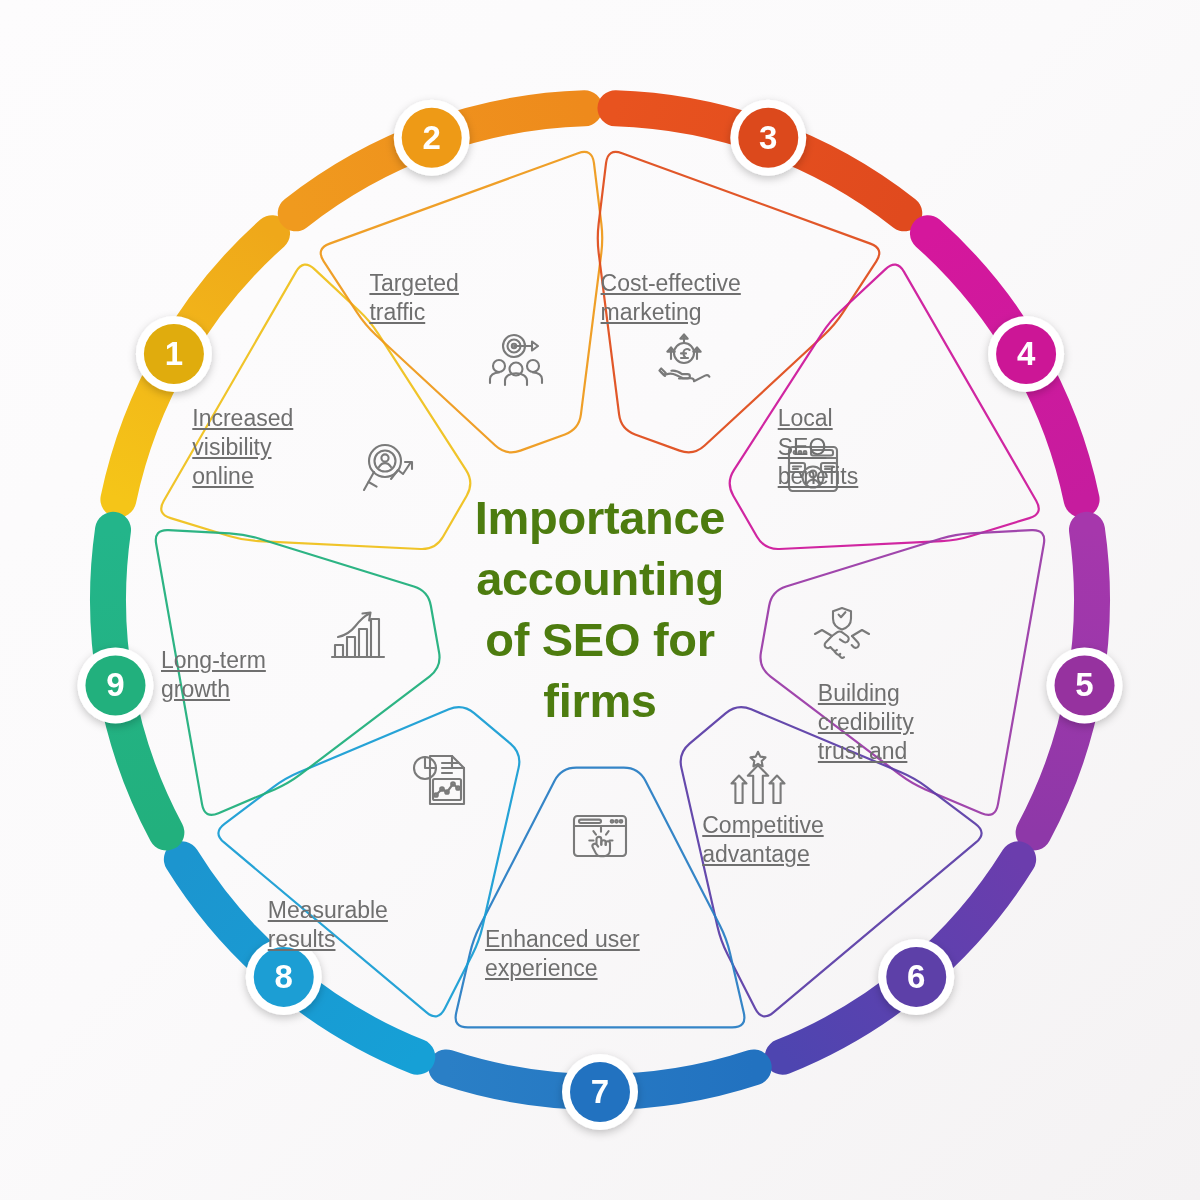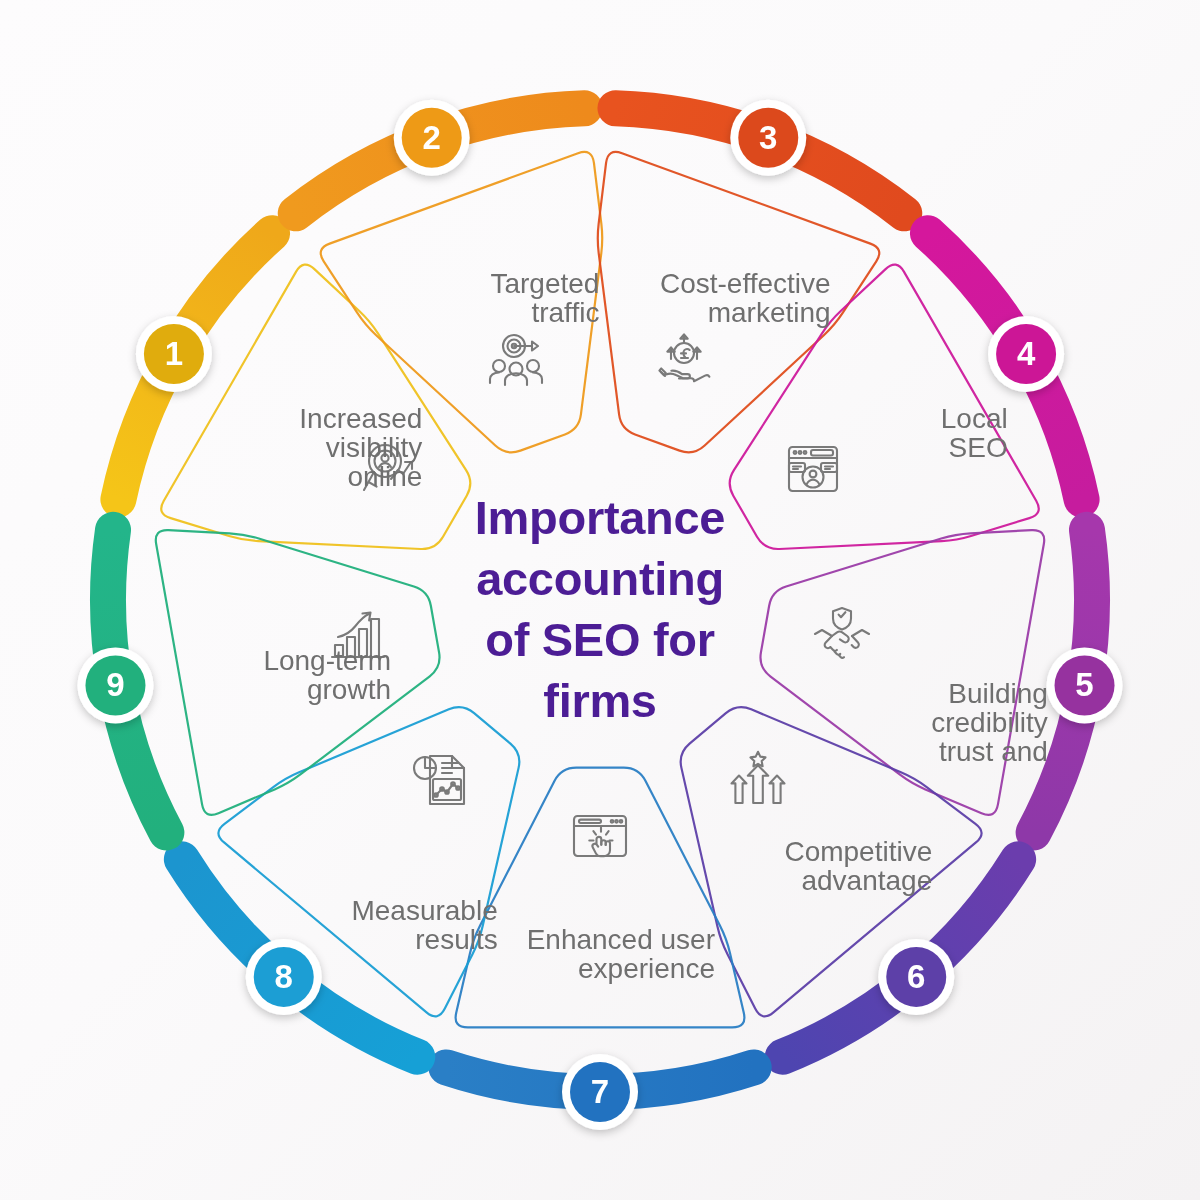--- a/index.html
+++ b/index.html
@@ -10,27 +10,28 @@
     font-family:"Liberation Sans","DejaVu Sans",sans-serif;
     overflow:hidden;
   }
   #stage{position:relative;width:1200px;height:1200px;}
   #wheel{position:absolute;left:0;top:0;width:1200px;height:1200px;}
 
   .center-title{
     position:absolute;left:400px;top:487px;width:400px;
     text-align:center;
     font-size:47px;line-height:61px;font-weight:bold;
-    color:#4c1d95;letter-spacing:-0.3px;
+    color:#4d7c0f;letter-spacing:-0.3px;
   }
   .seg-label{
-    position:absolute;text-align:right;
-    font-size:28px;line-height:29px;color:#6f6f6f;
+    position:absolute;text-align:left;
+    font-size:23px;line-height:29px;color:#6f6f6f;
     width:230px;margin-left:-115px;
     font-weight:normal;
+    text-decoration:underline;
   }
   .seg-icon{
     position:absolute;width:64px;height:64px;margin-left:-32px;margin-top:-32px;
     color:#7a7a7a;
   }
   .seg-icon svg{width:100%;height:100%;display:block;}
   .badge-num{
     position:absolute;width:70px;height:70px;margin-left:-35px;margin-top:-35px;
     display:flex;align-items:center;justify-content:center;
     color:#ffffff;font-size:33px;font-weight:bold;
@@ -228,20 +229,21 @@
           <rect x="40" y="26" width="16" height="9" rx="2"></rect>
           <path d="M44 29.5h8M44 32h5"></path>
           <circle cx="32" cy="40" r="10.5"></circle>
           <circle cx="32" cy="37" r="3.4"></circle>
           <path d="M25.8 47c1.4-2.8 3.8-4.2 6.2-4.2s4.8 1.4 6.2 4.2"></path>
         </svg>
       </div>
       <div class="seg-label" style="left: 892.717px; top: 403.5px;">
         <div>Local</div>
         <div>SEO</div>
+        <div>benefits</div>
       </div>
       <div class="badge-num" style="left: 1084.53px; top: 685.435px;">5</div>
       <div class="seg-icon" style="left: 842.263px; top: 634.717px;">
         <svg viewBox="0 0 64 64" fill="none" stroke="currentColor" stroke-width="2.1" stroke-linecap="round" stroke-linejoin="round">
           <path d="M32 5l9 3.2v7.4c0 5.2-3.6 9.2-9 11-5.4-1.8-9-5.8-9-11V8.2z"></path>
           <path d="M28.6 11.6l2.4 2.6 4.4-5"></path>
           <path d="M5 31l7-4 10 6"></path>
           <path d="M59 31l-7-4-10 6"></path>
           <path d="M22 33l5-3.6c1.6-1.1 3.6-1.1 5.2 0l5 3.6c1.6 1.1 2 3.2.9 4.8s-3.2 2-4.8.9l-3.4-2.4"></path>
           <path d="M42 33l6 6.5c1.2 1.3 1.1 3.3-.2 4.5-1.3 1.2-3.3 1.1-4.5-.2l-1.6-1.8"></path>
@@ -258,21 +260,21 @@
       </div>
       <div class="badge-num" style="left: 916.252px; top: 976.894px;">6</div>
       <div class="seg-icon" style="left: 758.126px; top: 780.447px;">
         <svg viewBox="0 0 64 64" fill="none" stroke="currentColor" stroke-width="2.1" stroke-linecap="round" stroke-linejoin="round">
           <path d="M32 3.8l2.3 4.8 5.2.8-3.8 3.7.9 5.2-4.6-2.5-4.6 2.5.9-5.2-3.8-3.7 5.2-.8z"></path>
           <path d="M27.2 55V27.8h-5.4L32 17.2l10.2 10.6h-5.4V55z"></path>
           <path d="M9.4 55V35.4H5.5L13 27.6l7.5 7.8h-3.9V55z"></path>
           <path d="M47.4 55V35.4h-3.9l7.5-7.8 7.5 7.8h-3.9V55z"></path>
         </svg>
       </div>
-      <div class="seg-label" style="left: 817.262px; top: 837px;">
+      <div class="seg-label" style="left: 817.262px; top: 811px;">
         <div>Competitive</div>
         <div>advantage</div>
       </div>
       <div class="badge-num" style="left: 600px; top: 1092px;">7</div>
       <div class="seg-icon" style="left: 600px; top: 838px;">
         <svg viewBox="0 0 64 64" fill="none" stroke="currentColor" stroke-width="2.1" stroke-linecap="round" stroke-linejoin="round">
           <rect x="6" y="10" width="52" height="40" rx="3.5"></rect>
           <path d="M6 20h52"></path>
           <rect x="11" y="13.6" width="22" height="3.4" rx="1.7"></rect>
           <circle cx="44" cy="15.3" r="1.3"></circle>

